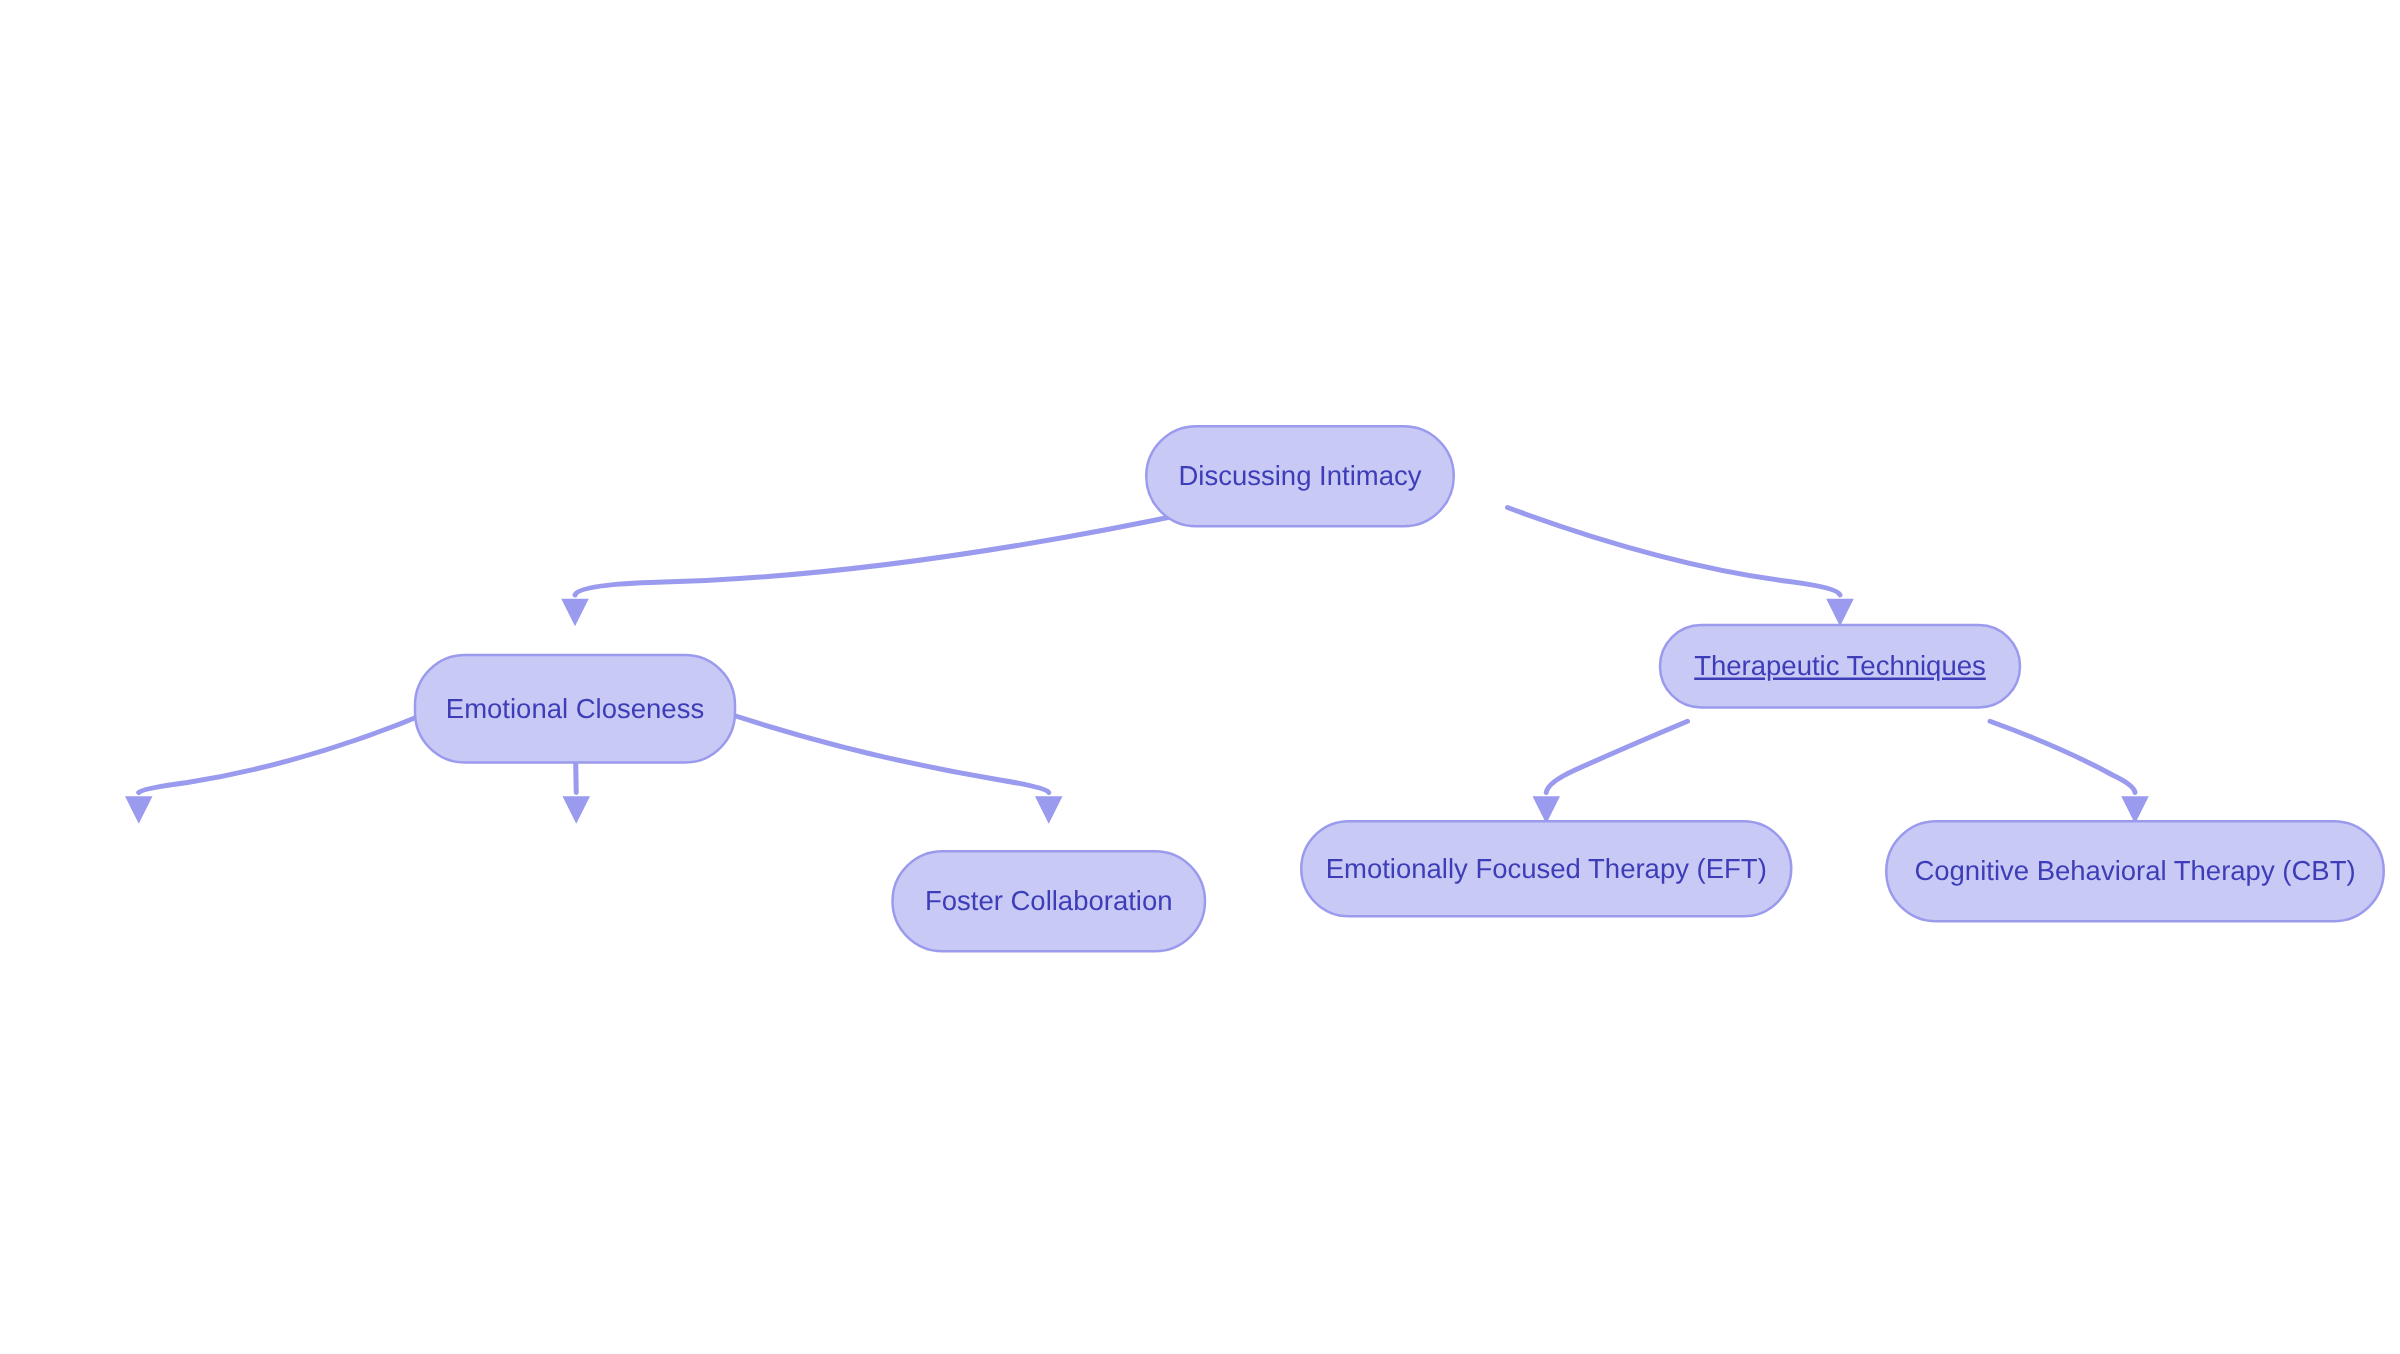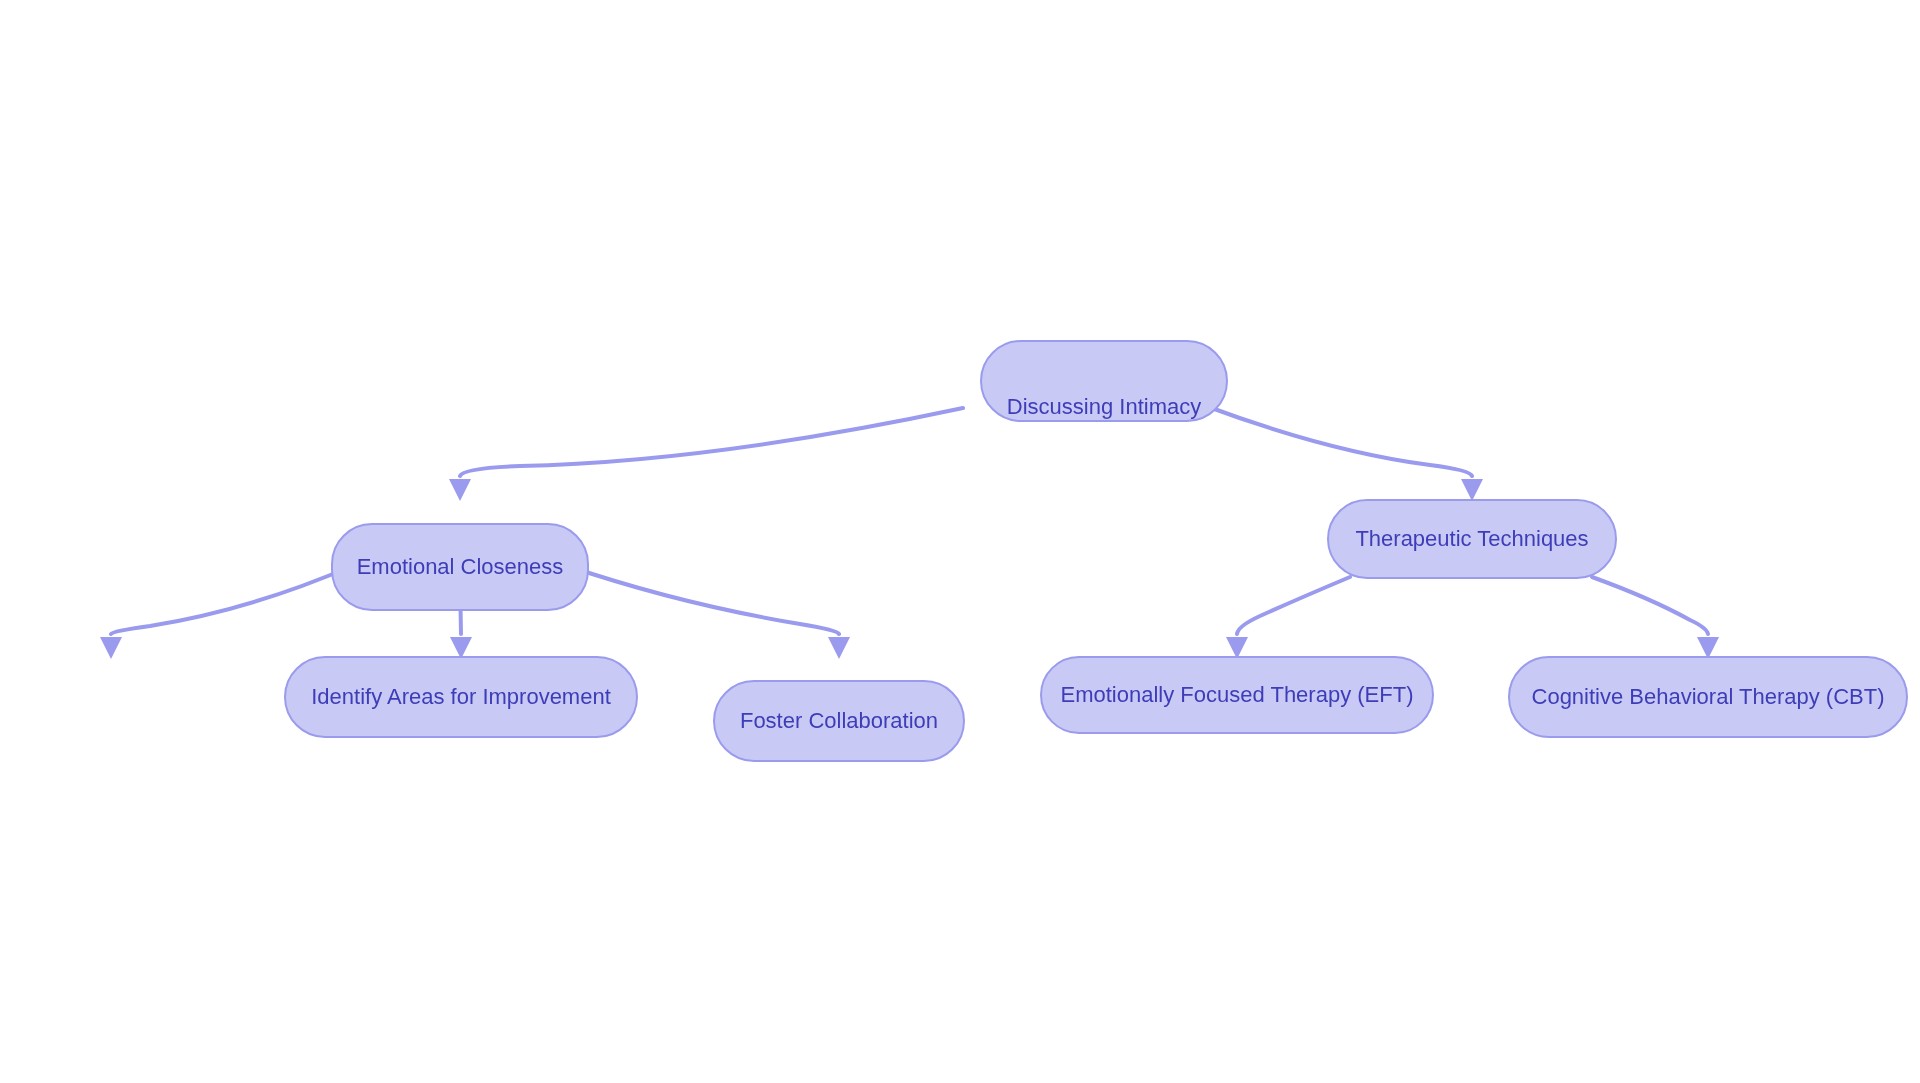--- a/index.html
+++ b/index.html
@@ -45,23 +45,23 @@
     background: var(--node-fill);
     border: 2px solid var(--node-border);
     border-radius: 41px;
     color: var(--text);
     font-size: 22px;
     text-align: center;
     line-height: 1.2;
     white-space: nowrap;
   }
   
-  #n-root        { left: 980px;  top: 340px; width: 248px; height: 82px; align-items: flex-end; }
+  #n-root        { left: 916px;  top: 340px; width: 248px; height: 82px; }
   #n-emotional   { left: 331px;  top: 523px; width: 258px; height: 88px; }
-  #n-therapeutic { left: 1327px; top: 499px; width: 290px; height: 80px; }
+  #n-therapeutic { left: 1327px; top: 499px; width: 290px; height: 68px; text-decoration: underline; }
   #n-open        { left: 11px;   top: 656px; width: 200px; height: 82px; }
   #n-identify    { left: 284px;  top: 656px; width: 354px; height: 82px; }
   #n-foster      { left: 713px;  top: 680px; width: 252px; height: 82px; }
   #n-eft         { left: 1040px; top: 656px; width: 394px; height: 78px; }
   #n-cbt         { left: 1508px; top: 656px; width: 400px; height: 82px; }
 </style>
 </head>
 <body>
 
 <div class="canvas">
@@ -96,23 +96,20 @@
 
   <div class="node" id="n-emotional">
     <span>Emotional Closeness</span>
   </div>
 
   <div class="node" id="n-therapeutic">
     <span>Therapeutic Techniques</span>
   </div>
 
 
-  <div class="node" id="n-identify">
-    <span>Identify Areas for Improvement</span>
-  </div>
 
   <div class="node" id="n-foster">
     <span>Foster Collaboration</span>
   </div>
 
   <div class="node" id="n-eft">
     <span>Emotionally Focused Therapy (EFT)</span>
   </div>
 
   <div class="node" id="n-cbt">

